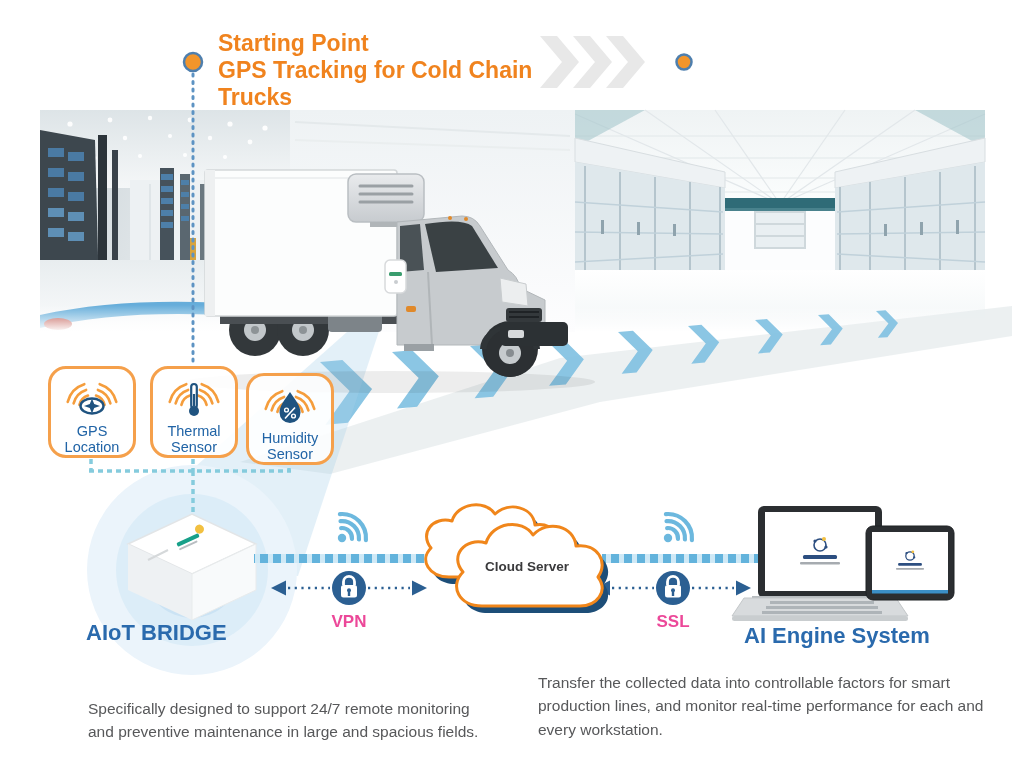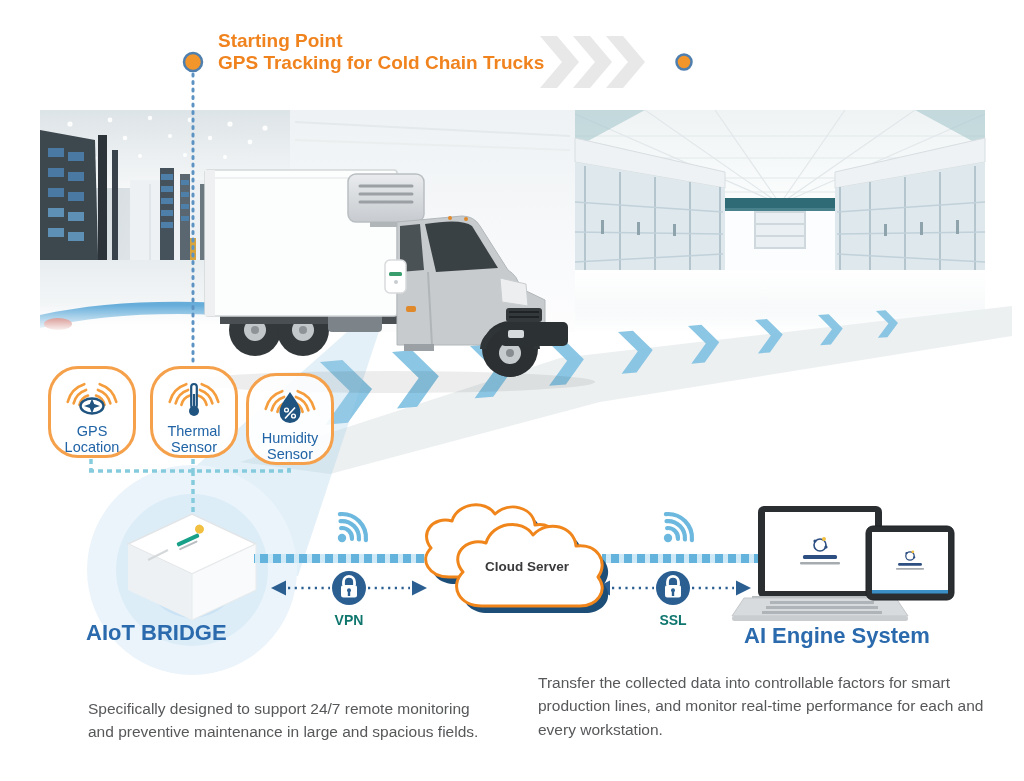--- a/index.html
+++ b/index.html
@@ -1,25 +1,25 @@
 <!DOCTYPE html>
 <html><head>
 <meta charset="utf-8">
 <style>
   html,body{margin:0;padding:0;background:#ffffff;}
   .stage{position:relative;width:1024px;height:781px;background:#fff;overflow:hidden;
          font-family:"Liberation Sans",sans-serif;}
   .stage svg.scene{position:absolute;left:0;top:0;}
   .abs{position:absolute;}
-  .flow-title{font-weight:bold;font-size:19px;line-height:1.18;color:#F0831E;}
-  .sensor-box{position:absolute;width:88px;height:92px;border:3px solid #F5A04B;border-radius:30px;
+  .flow-title{font-weight:bold;font-size:23px;line-height:1.18;color:#F0831E;}
+  .sensor-box{position:absolute;width:88px;height:92px;border:3px solid #F5A04B;border-radius:18px;
               background:rgba(255,255,255,0.88);box-sizing:border-box;text-align:center;}
   .sensor-box .lbl{font-size:14.5px;line-height:1.12;color:#2164A6;margin-top:1px;}
   .device-label{font-weight:bold;font-size:22px;color:#2A6AAD;}
-  .sec-label{font-weight:bold;font-size:14px;color:#0f766e;text-align:center;width:70px;}
+  .sec-label{font-weight:bold;font-size:17px;color:#ec4899;text-align:center;width:70px;}
   .cloud-label{font-weight:bold;font-size:13.5px;color:#3A3A3C;text-align:center;width:130px;}
   .para{font-size:15.5px;line-height:1.5;color:#57585A;}
 </style>
 </head>
 <body>
 
 <div class="stage">
 
 <svg class="scene" width="1024" height="781" viewBox="0 0 1024 781">
   <defs>

